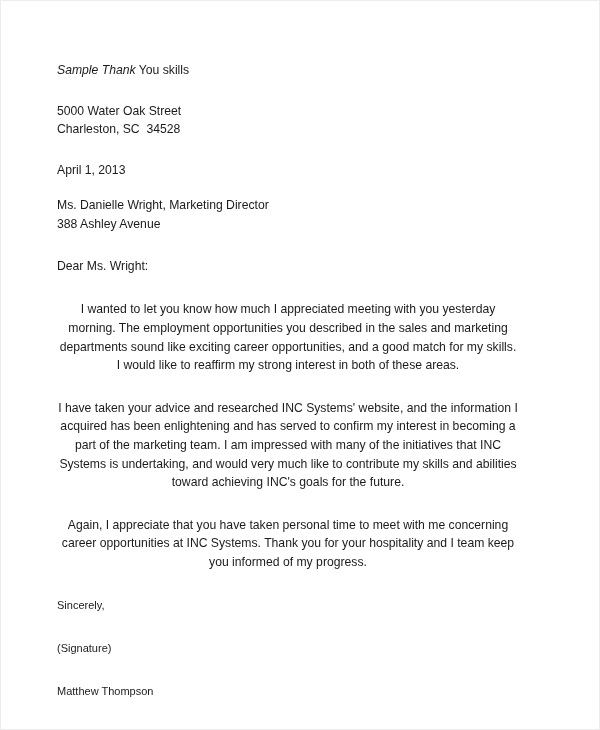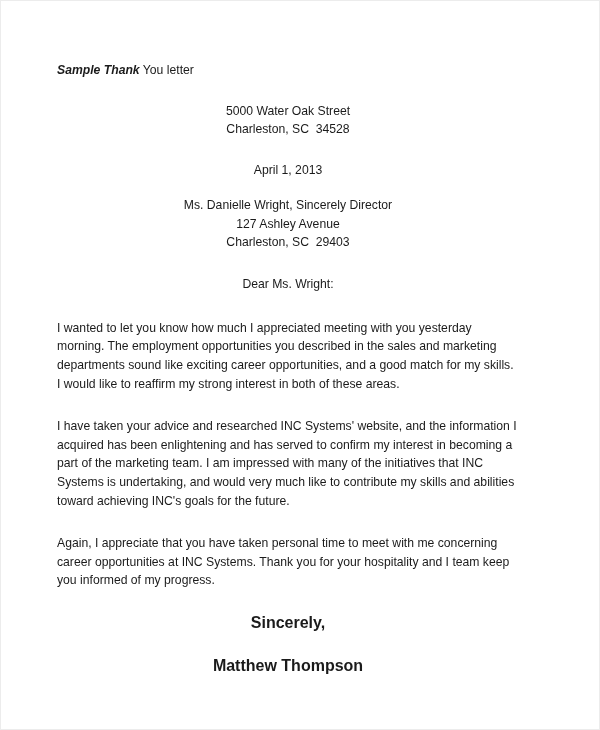--- a/index.html
+++ b/index.html
@@ -27,104 +27,104 @@
     width: 462px;
   }
 
   .title {
     font-size: 12.2px;
     line-height: 18px;
     margin: 0 0 23px 0;
     white-space: nowrap;
   }
   .title .emph {
-    font-weight: bold;
+    font-weight: normal;
     font-style: italic;
   }
   .title .plain {
     font-weight: normal;
     font-style: normal;
   }
 
   .block {
     font-size: 12.2px;
     line-height: 18.4px;
     margin: 0 0 22px 0;
   }
 
   .block-line {
     display: block;
     white-space: pre;
-    text-align: center;
   }
 
   .date-block {
     margin-bottom: 17px;
   }
 
   .recipient-block {
     margin-bottom: 24px;
   }
 
   .salutation {
     margin-bottom: 25px;
   }
 
   .para {
     font-size: 12.2px;
     line-height: 18.6px;
     margin: 0 0 24px 0;
-    text-align: left;
+    text-align: center;
   }
 
   .closing {
-    font-size: 16px;
+    font-size: 11px;
     line-height: 18.4px;
     margin: 14px 0 25px 0;
-    font-weight: bold;
   }
 
   .closing:last-child {
     margin-bottom: 0;
   }
 </style>
 </head>
 <body>
 
 <div class="page">
   <div class="letter">
 
-    <p class="title"><span class="emph">Sample Thank</span><span class="plain"> You letter</span></p>
+    <p class="title"><span class="emph">Sample Thank</span><span class="plain"> You skills</span></p>
 
     <div class="block sender-block">
       <span class="block-line">5000 Water Oak Street</span>
       <span class="block-line">Charleston, SC  34528</span>
     </div>
 
     <div class="block date-block">
       <span class="block-line">April 1, 2013</span>
     </div>
 
     <div class="block recipient-block">
-      <span class="block-line">Ms. Danielle Wright, Sincerely Director</span>
-      <span class="block-line">127 Ashley Avenue</span>
-      <span class="block-line">Charleston, SC  29403</span>
+      <span class="block-line">Ms. Danielle Wright, Marketing Director</span>
+      <span class="block-line">388 Ashley Avenue</span>
     </div>
 
     <div class="block salutation">
       <span class="block-line">Dear Ms. Wright:</span>
     </div>
 
     <p class="para">I wanted to let you know how much I appreciated meeting with you yesterday morning. The employment opportunities you described in the sales and marketing departments sound like exciting career opportunities, and a good match for my skills. I would like to reaffirm my strong interest in both of these areas.</p>
     <p class="para">I have taken your advice and researched INC Systems' website, and the information I acquired has been enlightening and has served to confirm my interest in becoming a part of the marketing team. I am impressed with many of the initiatives that INC Systems is undertaking, and would very much like to contribute my skills and abilities toward achieving INC's goals for the future.</p>
     <p class="para">Again, I appreciate that you have taken personal time to meet with me concerning career opportunities at INC Systems. Thank you for your hospitality and I team keep you informed of my progress.</p>
 
     <div class="closing">
       <span class="block-line">Sincerely,</span>
     </div>
 
+    <div class="closing">
+      <span class="block-line">(Signature)</span>
+    </div>
 
     <div class="closing">
       <span class="block-line">Matthew Thompson</span>
     </div>
 
   </div>
 </div>
 
 </body></html>

